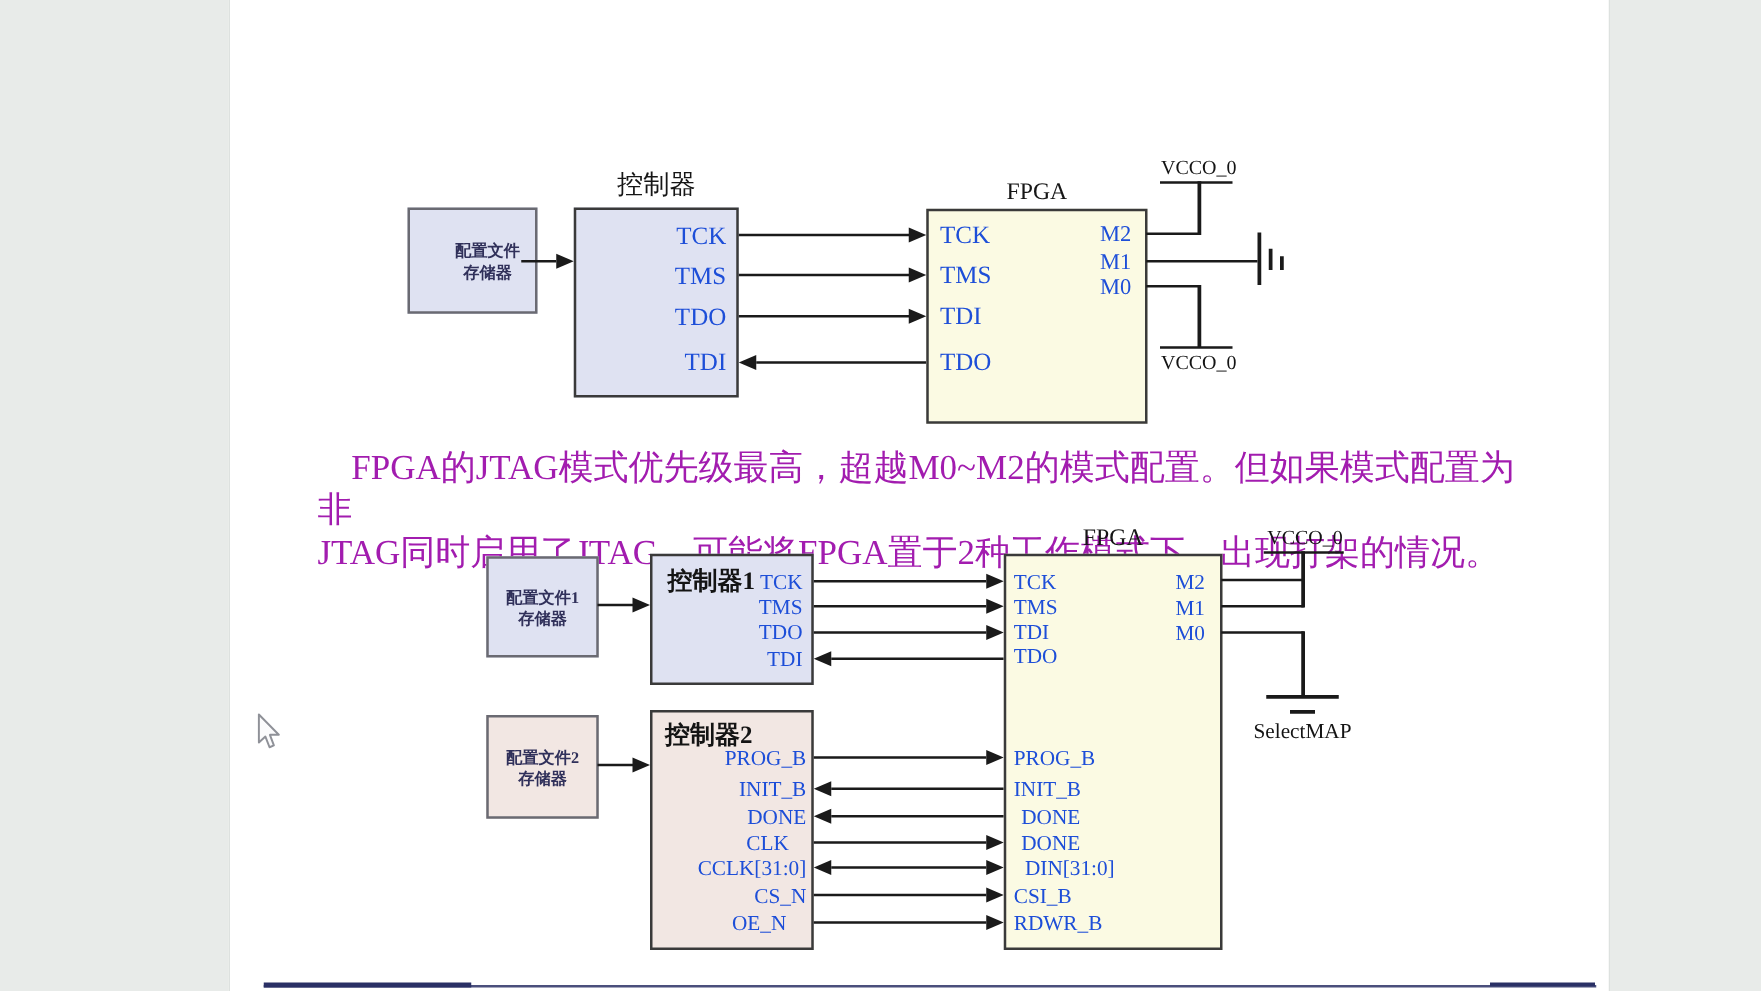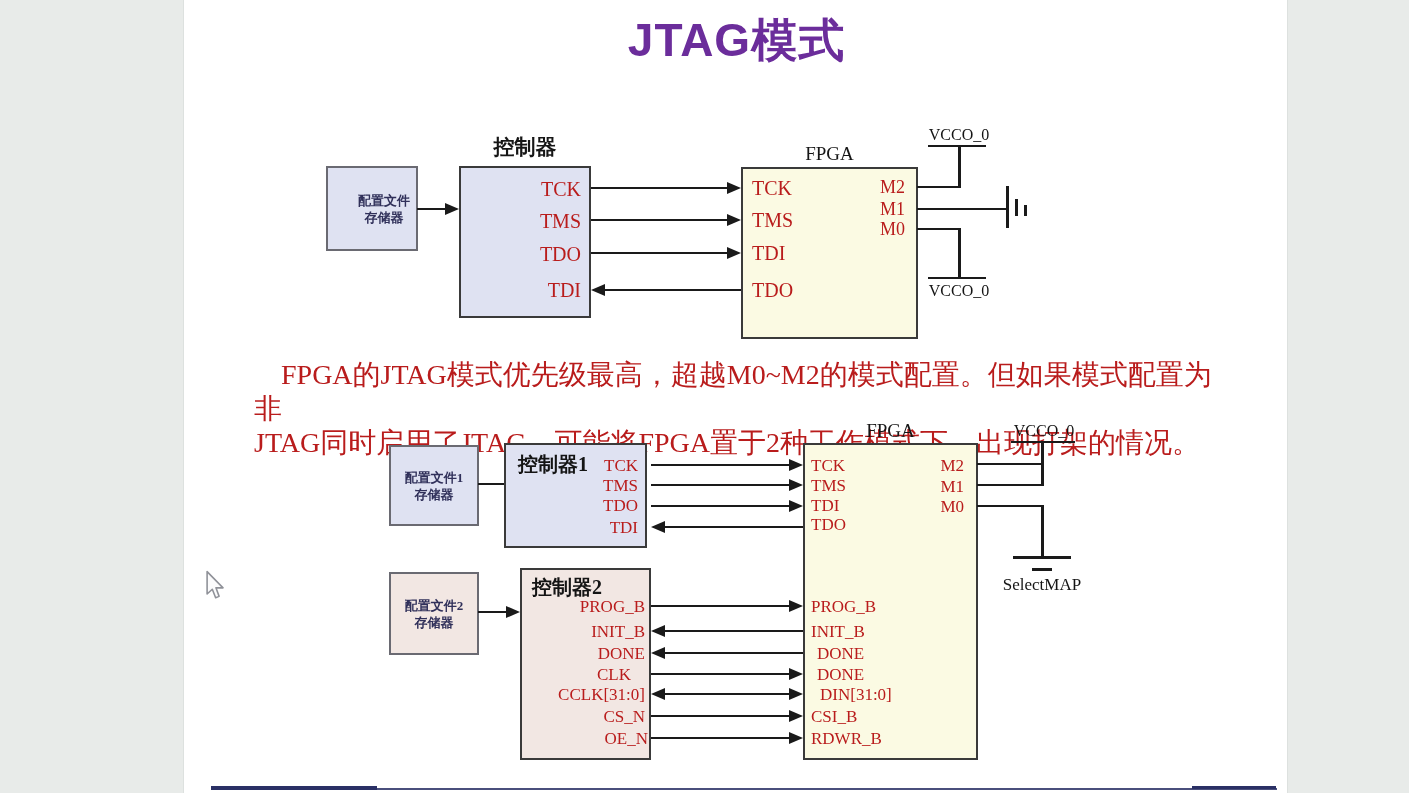--- a/index.html
+++ b/index.html
@@ -2,62 +2,61 @@
 <html><head>
 <meta charset="utf-8">
 <style>
   * { margin:0; padding:0; box-sizing:border-box; }
   html,body { width:1409px; height:793px; overflow:hidden; background:#e8ebe9; font-family:"Liberation Serif","DejaVu Serif",serif; }
   .stage { position:relative; width:1409px; height:793px; background:#e8ebe9; }
   .slide { position:absolute; left:183px; top:0; width:1105px; height:793px; background:#ffffff; border-left:1px solid #dde1df; border-right:1px solid #dde1df; }
   .abs { position:absolute; }
   .title { left:0; width:1105px; top:10px; text-align:center; font-family:"Liberation Sans","DejaVu Sans",sans-serif; font-weight:bold; font-size:46px; color:#6b2d9b; letter-spacing:1px; }
   .intro { left:79px; top:86px; font-size:28px; color:#3b3d86; }
-  .bodytext { left:70px; top:358px; width:965px; font-size:28px; line-height:34px; color:#b91c1c; }
+  .bodytext { left:70px; top:358px; width:965px; font-size:28px; line-height:34px; color:#a21caf; }
   .bodytext .l1 { text-indent:27px; }
   .box { position:absolute; border:2px solid #3a3a3a; }
   .membox { border:2px solid #6a6a72; display:flex; flex-direction:column; align-items:center; justify-content:center; font-size:13px; font-weight:bold; color:#30305a; line-height:17px; text-align:center; }
   .lav { background:#dfe2f2; }
   .cream { background:#fbfae3; }
   .pink { background:#f2e7e3; }
   .hl { position:absolute; height:2px; background:#1a1a1a; }
   .vl { position:absolute; width:2.5px; background:#1a1a1a; }
   .ar { position:absolute; width:0; height:0; border-top:6px solid transparent; border-bottom:6px solid transparent; border-left:14px solid #1a1a1a; }
   .al { position:absolute; width:0; height:0; border-top:6px solid transparent; border-bottom:6px solid transparent; border-right:14px solid #1a1a1a; }
-  .pin { position:absolute; color:#b91c1c; white-space:nowrap; }
+  .pin { position:absolute; color:#1d4ed8; white-space:nowrap; }
   .f20 { font-size:20px; }
   .f18 { font-size:18px; }
   .f17 { font-size:17px; }
   .blklbl { position:absolute; color:#161616; white-space:nowrap; }
   .ctr { text-align:center; }
   .boxlbl { position:absolute; font-weight:bold; font-size:20px; color:#141414; white-space:nowrap; }
   .netlbl { position:absolute; font-size:16px; color:#141414; text-align:center; white-space:nowrap; }
   .cropline { position:absolute; background:#2a3065; }
 </style>
 </head>
 <body>
 
 <div class="stage">
   <div class="slide">
 
-    <div class="abs title">JTAG模式</div>
     <div class="abs bodytext">
       <div class="l1">FPGA的JTAG模式优先级最高，超越M0~M2的模式配置。但如果模式配置为非</div>
       <div class="l2">JTAG同时启用了JTAG，可能将FPGA置于2种工作模式下，出现打架的情况。</div>
     </div>
 
-    <div class="box membox lav" style="left:142px; top:166px; width:92px; height:85px;padding-left:24px;">
+    <div class="box membox lav" style="left:142px; top:166px; width:104px; height:85px;padding-left:24px;">
       <div>配置文件</div>
       <div>存储器</div>
     </div>
 
     <div class="hl" style="left:233px; top:208px; width:28px;"></div>
     <div class="ar" style="left:261px; top:203px;"></div>
 
-    <div class="blklbl ctr" style="left:275px; top:133px; width:132px; font-size:21px; font-weight:bold;">控制器</div>
+    <div class="blklbl ctr" style="left:275px; top:133px; width:132px; font-size:21px; font-weight:normal;">控制器</div>
     <div class="box lav" style="left:275px; top:166px; width:132px; height:152px;">
       <div class="pin f20" style="right:8px; top:10px;">TCK</div>
       <div class="pin f20" style="right:8px; top:42px;">TMS</div>
       <div class="pin f20" style="right:8px; top:75px;">TDO</div>
       <div class="pin f20" style="right:8px; top:111px;">TDI</div>
     </div>
 
     <div class="hl" style="left:407px; top:187px; width:137px;"></div>
     <div class="ar" style="left:543px; top:182px;"></div>
     <div class="hl" style="left:407px; top:219px; width:137px;"></div>
@@ -91,21 +90,21 @@
     <div class="hl" style="left:744px; top:277px; width:58px;"></div>
     <div class="netlbl" style="left:740px; top:282px; width:70px;">VCCO_0</div>
 
     <div class="box membox lav" style="left:205px; top:445px; width:90px; height:81px;">
       <div>配置文件1</div>
       <div>存储器</div>
     </div>
     <div class="hl" style="left:294px; top:483px; width:29px;"></div>
     <div class="ar" style="left:322px; top:478px;"></div>
 
-    <div class="box lav" style="left:320px; top:443px; width:143px; height:105px;font-family:Liberation Serif, serif;">
+    <div class="box lav" style="left:336px; top:443px; width:131px; height:105px;font-family:Liberation Serif, serif;">
       <div class="boxlbl" style="left:12px; top:6px;">控制器1</div>
       <div class="pin f17" style="right:7px; top:11px;">TCK</div>
       <div class="pin f17" style="right:7px; top:31px;">TMS</div>
       <div class="pin f17" style="right:7px; top:51px;">TDO</div>
       <div class="pin f17" style="right:7px; top:73px;">TDI</div>
     </div>
 
     <div class="hl" style="left:467px; top:464px; width:138px;"></div>
     <div class="ar" style="left:605px; top:459px;"></div>
     <div class="hl" style="left:467px; top:484px; width:138px;"></div>
@@ -123,21 +122,21 @@
     <div class="ar" style="left:322px; top:606px;"></div>
 
     <div class="box pink" style="left:336px; top:568px; width:131px; height:192px;">
       <div class="boxlbl" style="left:10px; top:4px;">控制器2</div>
       <div class="pin f17" style="right:4px; top:27px;">PROG_B</div>
       <div class="pin f17" style="right:4px; top:52px;">INIT_B</div>
       <div class="pin f17" style="right:4px; top:74px;">DONE</div>
       <div class="pin f17" style="right:18px; top:95px;">CLK</div>
       <div class="pin f17" style="right:4px; top:115px;">CCLK[31:0]</div>
       <div class="pin f17" style="right:4px; top:137px;">CS_N</div>
-      <div class="pin f17" style="right:1px; top:159px;">OE_N</div>
+      <div class="pin f17" style="right:20px; top:159px;">OE_N</div>
     </div>
 
     <div class="hl" style="left:467px; top:605px; width:138px;"></div>
     <div class="ar" style="left:605px; top:600px;"></div>
     <div class="hl" style="left:481px; top:630px; width:138px;"></div>
     <div class="al" style="left:467px; top:625px;"></div>
     <div class="hl" style="left:481px; top:652px; width:138px;"></div>
     <div class="al" style="left:467px; top:647px;"></div>
     <div class="hl" style="left:467px; top:673px; width:138px;"></div>
     <div class="ar" style="left:605px; top:668px;"></div>

